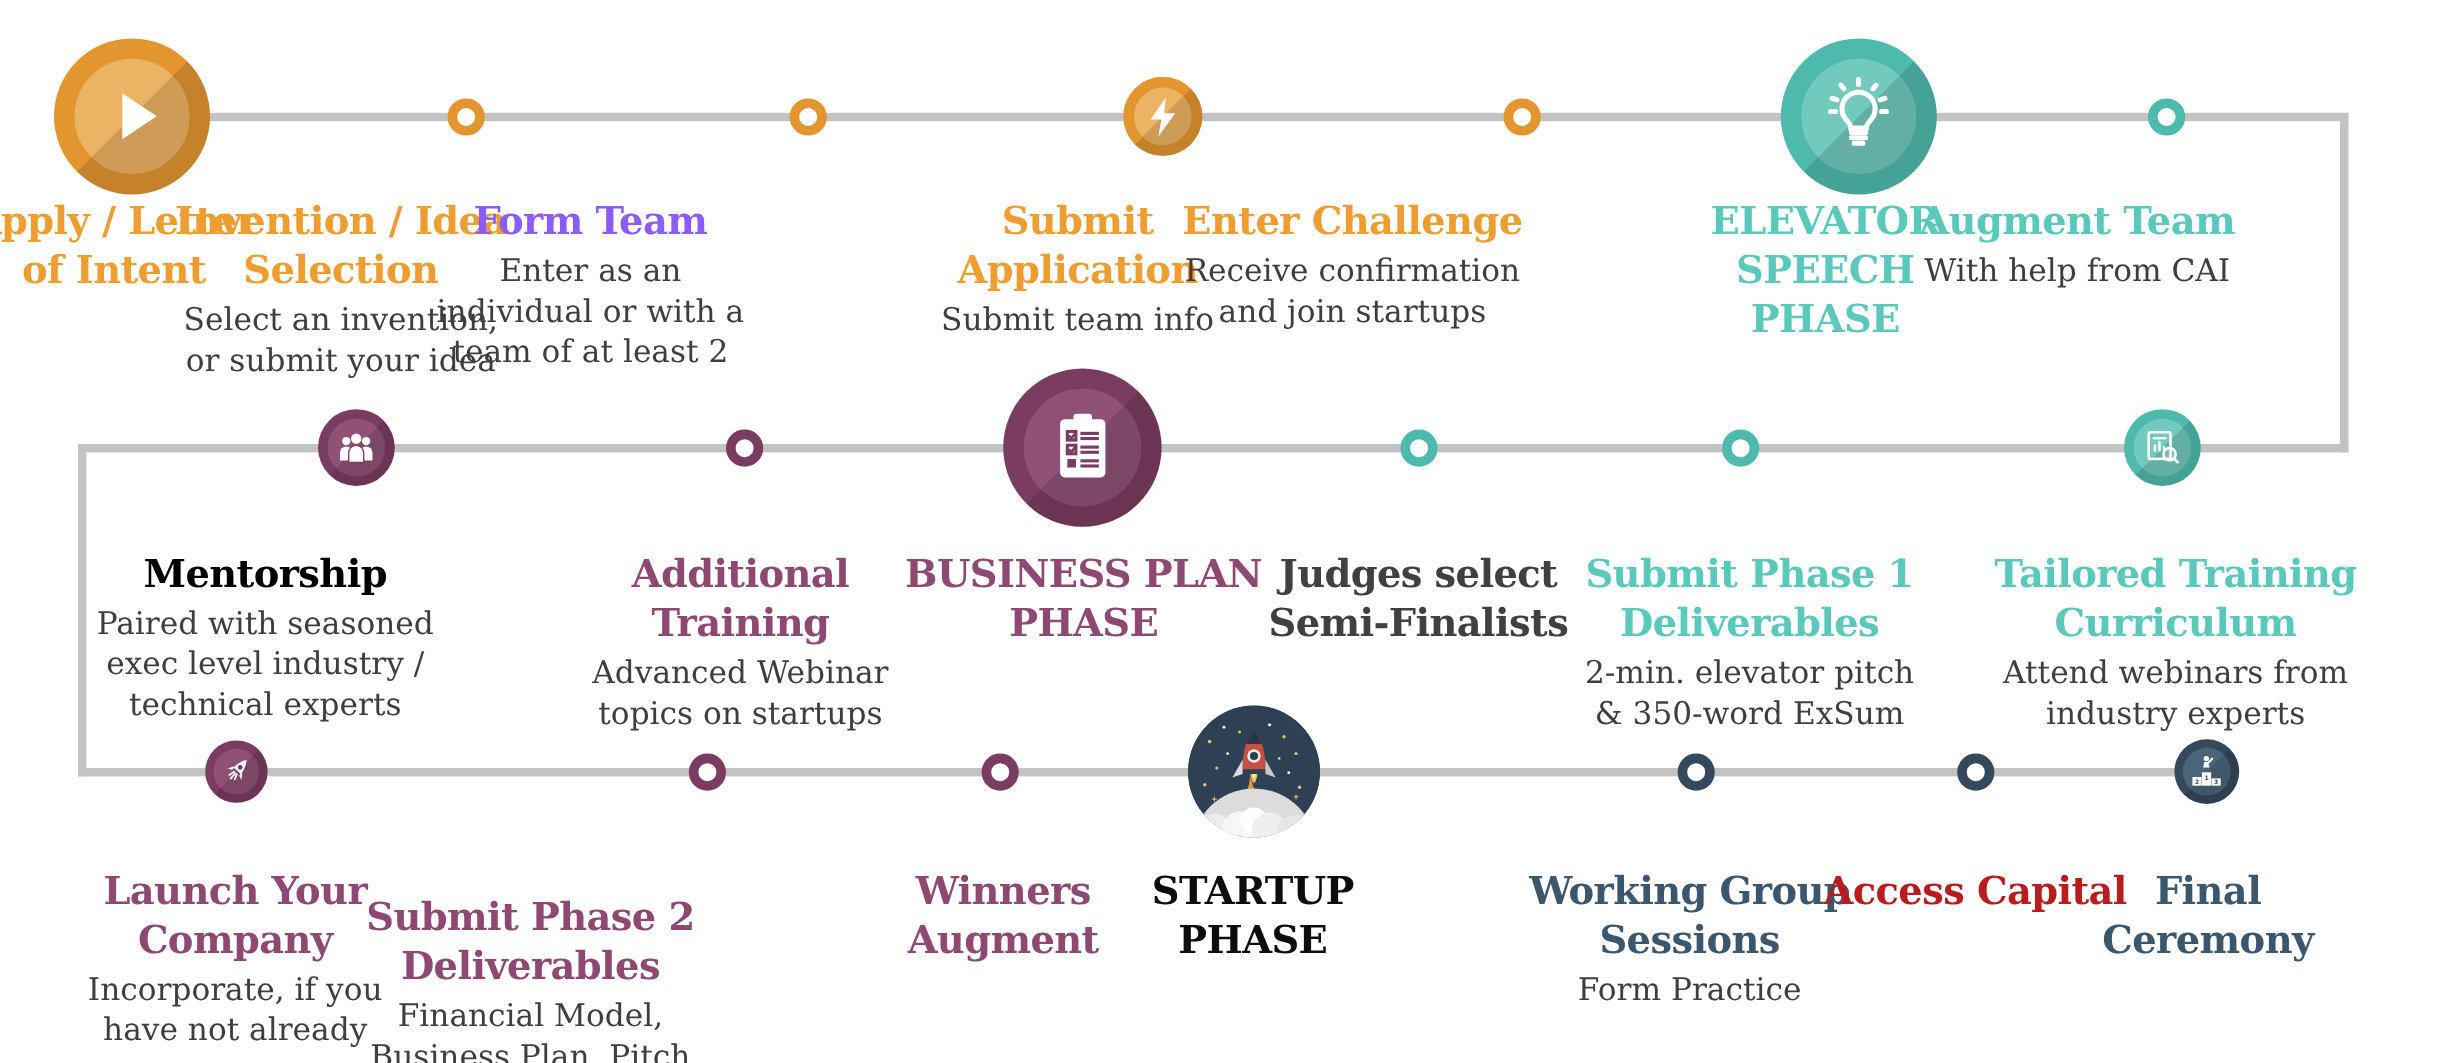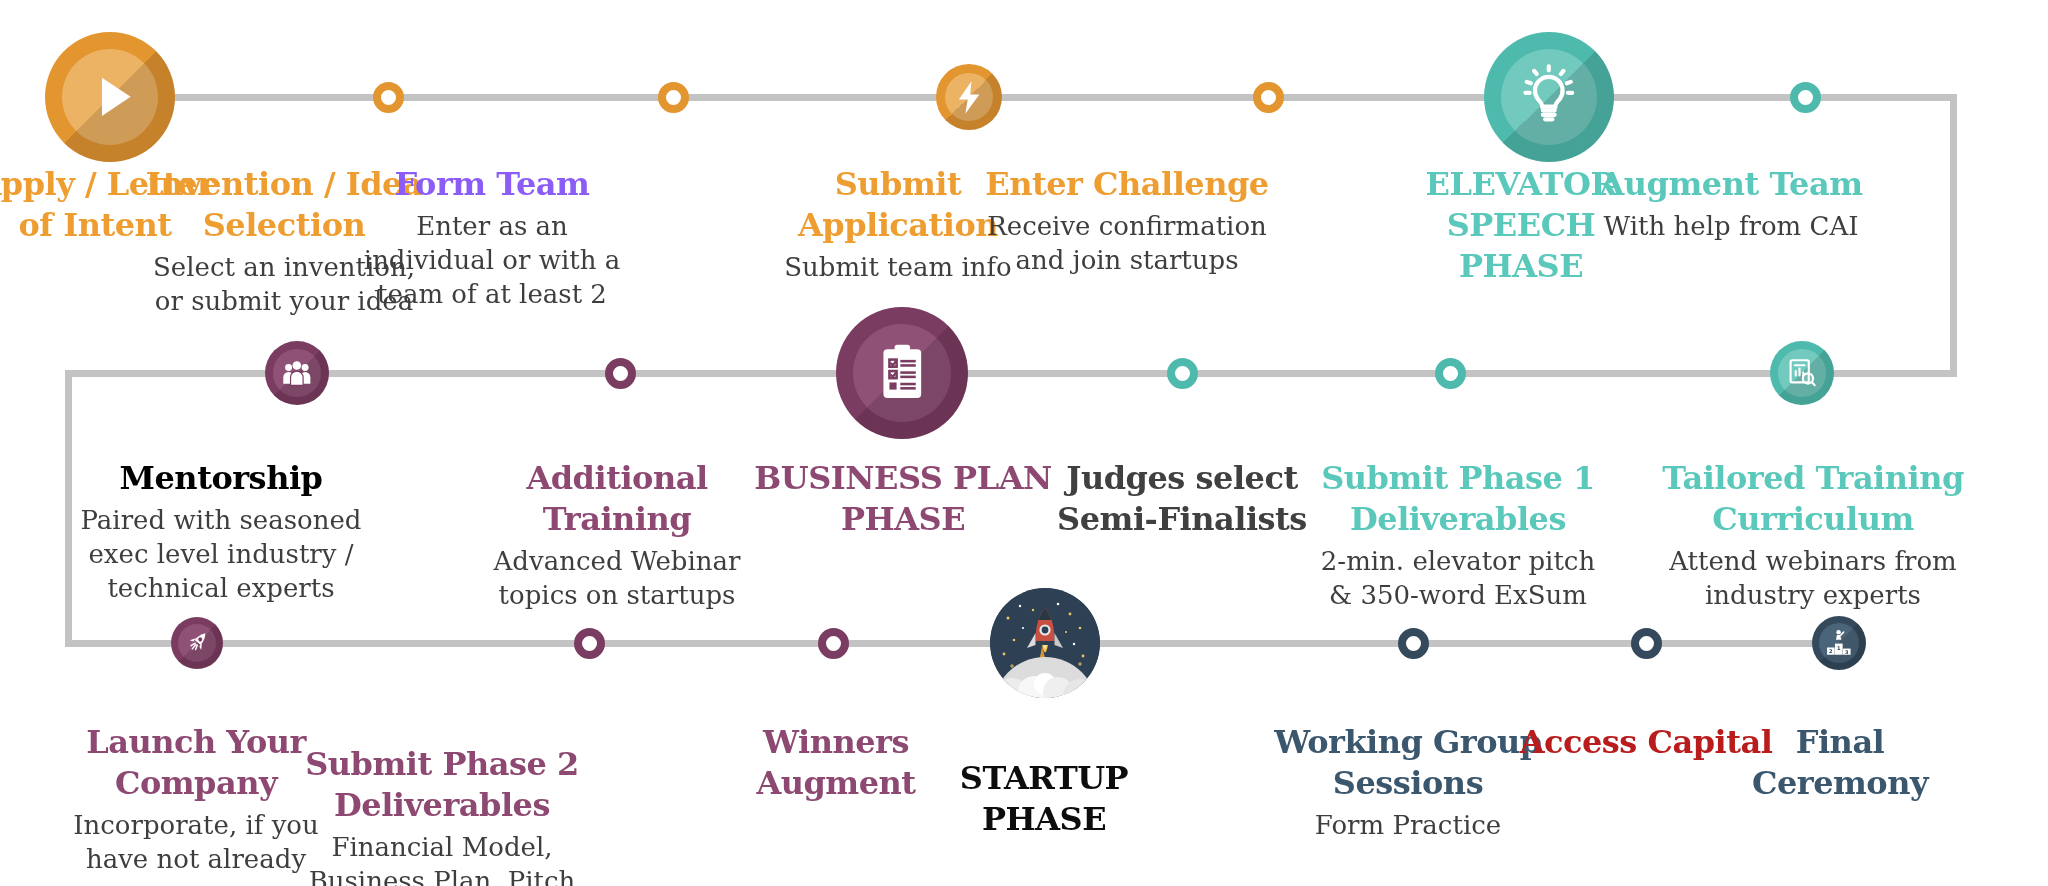--- a/index.html
+++ b/index.html
@@ -306,21 +306,21 @@
         <circle cx="22" cy="108" r="18" fill="#ECECEC"></circle>
         <circle cx="44" cy="104" r="16" fill="#F7F7F7"></circle>
         <circle cx="55" cy="96" r="11" fill="#FFFFFF"></circle>
         <circle cx="68" cy="104" r="15" fill="#EFEFEF"></circle>
         <circle cx="90" cy="108" r="17" fill="#E6E6E6"></circle>
       </g>
     </svg>
       </span>
     </div>
     <div class="label" style="left: 914px; top: 722px; width: 260px;">
-      <div class="title" style="color: rgb(13, 13, 13); margin-top: 36px;">
+      <div class="title" style="color: rgb(13, 13, 13);">
         <div>STARTUP</div>
         <div>PHASE</div>
       </div>
     </div>
     <div class="node ring" style="left: 1397.5px; top: 627.5px; width: 31px; height: 31px; border: 8px solid rgb(52, 73, 92);"></div>
     <div class="label" style="left: 1253px; top: 722px; width: 310px;">
       <div class="title" style="color: rgb(59, 87, 110);">
         <div>Working Group</div>
         <div>Sessions</div>
       </div>

